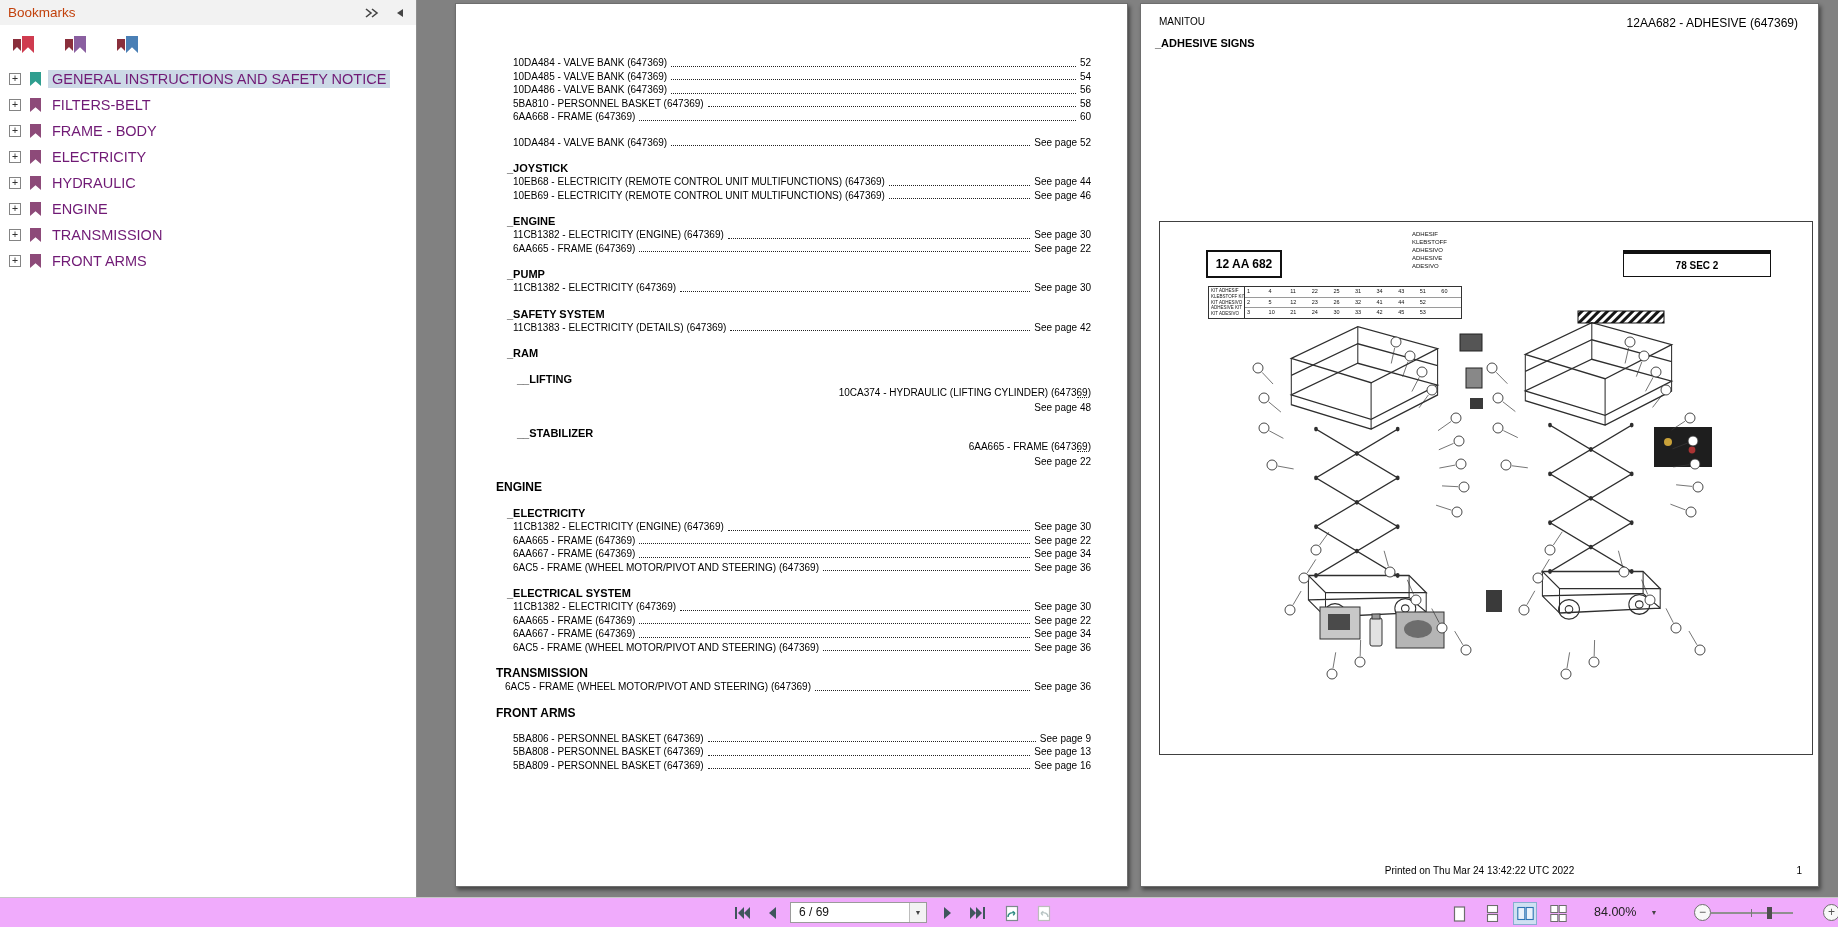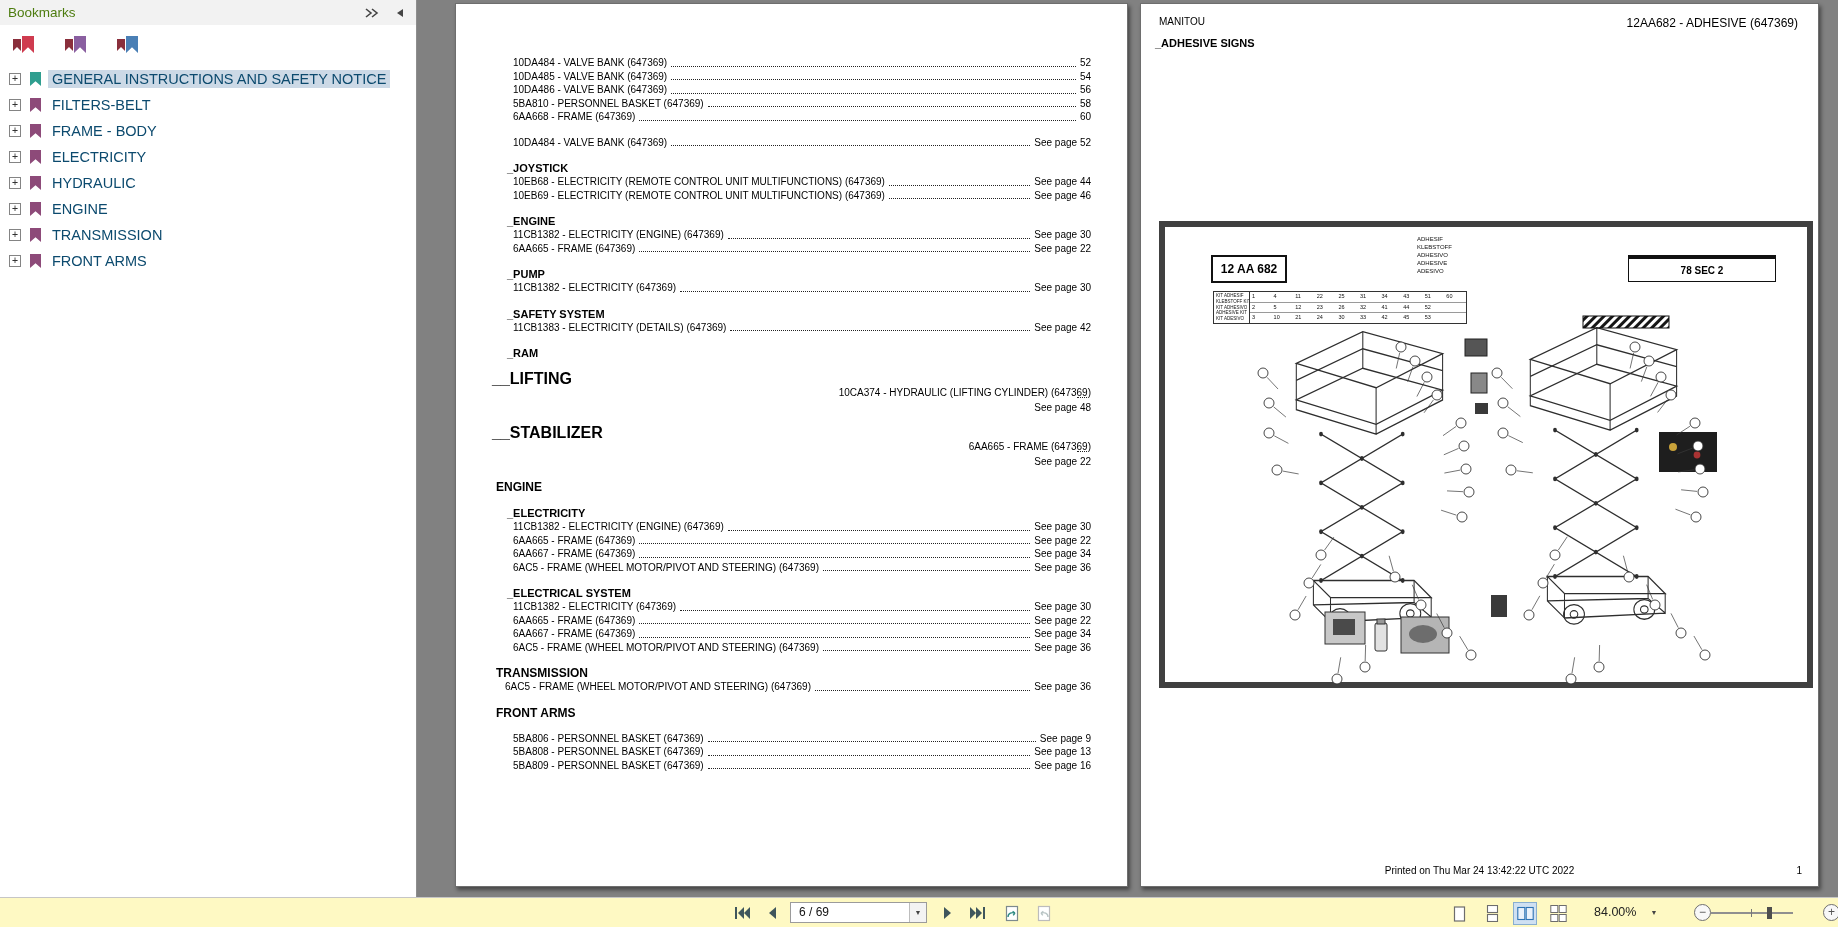--- a/index.html
+++ b/index.html
@@ -4,88 +4,88 @@
 <style>
   * { box-sizing: border-box; margin: 0; padding: 0; }
   html,body { width:1838px; height:927px; overflow:hidden; }
   body { font-family:"Liberation Sans","DejaVu Sans",sans-serif; background:#818181; position:relative; }
 
   
   #sidebar { position:absolute; left:0; top:0; width:417px; bottom:30px; background:#fff;
              border-right:1px solid #8e8e8e; z-index:3; }
   .panel-header { height:25px; background:#f2f2f2; display:flex; align-items:center;
                   padding:0 8px; justify-content:space-between; }
-  .panel-title { font-size:13.5px; color:#4d7c0f; }
+  .panel-title { font-size:13.5px; color:#c2410c; }
   .ph-icons { display:flex; align-items:center; gap:12px; }
   .ph-btn { background:none; border:none; cursor:pointer; width:16px; height:14px;
             display:flex; align-items:center; justify-content:center; padding:0; }
   .panel-tools { padding:9px 12px 6px 12px; display:flex; gap:28px; align-items:center; }
   .tool-ic { position:relative; width:24px; height:22px; display:inline-block; cursor:pointer; }
   .tool-ic .rib-sm { position:absolute; left:1px; top:5px; width:8px; height:12px; background:#8a2f3c;
                      clip-path:polygon(0 0,100% 0,100% 100%,50% 66%,0 100%); }
   .tool-ic .rib { position:absolute; left:10px; top:2px; width:12px; height:17px;
                   clip-path:polygon(0 0,100% 0,100% 100%,50% 66%,0 100%); }
   #bookmark-tree { padding-top:4px; }
   .bm-row { display:flex; align-items:center; height:26px; padding-left:9px; white-space:nowrap; cursor:pointer; }
   .bm-plus { width:12px; height:12px; border:1px solid #848484; background:#fff; color:#333;
              font-size:10px; line-height:10px; text-align:center; flex:none;
              font-family:"DejaVu Sans Mono",monospace; }
   .bm-flag { margin-left:9px; width:11px; height:14px; flex:none;
              clip-path:polygon(0 0,100% 0,100% 100%,50% 66%,0 100%); }
-  .bm-label { margin-left:7px; font-size:14.5px; color:#0c4a6e; padding:1px 4px; }
+  .bm-label { margin-left:7px; font-size:14.5px; color:#701a75; padding:1px 4px; }
   .bm-row.selected .bm-label { background:#ccd9e6; }
 
   
   #viewer { position:absolute; left:418px; right:0; top:0; bottom:30px; background:#818181; overflow:hidden; }
   .page { position:absolute; background:#fff; border:1px solid #6e6e6e;
           box-shadow:2px 3px 4px rgba(0,0,0,.45); }
   #page-left  { left:37px;  top:3px; width:673px; height:884px; }
   #page-right { left:722px; top:3px; width:679px; height:884px; }
 
   
   #toc-root { position:absolute; left:0; top:52px; right:36px; color:#000; }
   .toc-block { margin-top:12px; }
   .toc-block:first-child { margin-top:0; }
   .toc-h { font-weight:bold; line-height:14px; }
   .toc-h.l0 { font-size:12px; margin-left:40px; }
   .toc-h.l1 { font-size:11px; margin-left:51px; }
-  .toc-h.l2 { font-size:16px; margin-left:36px; }
+  .toc-h.l2 { font-size:11px; margin-left:61px; }
   .toc-entry { display:flex; align-items:flex-end; font-size:10px; line-height:13.5px; cursor:pointer; }
   .toc-entry.e0 { margin-left:49px; }
   .toc-entry.e1 { margin-left:57px;text-align:center; }
   .toc-entry.e2 { margin-left:68px;flex-direction:column; }
   .toc-label { white-space:nowrap; }
   .toc-dots { flex:1; border-bottom:1px dotted #222; margin:0 4px; transform:translateY(-3px); min-width:10px; }
   .toc-page { white-space:nowrap; }
 
   
   .pr-brand { position:absolute; left:18px; top:12px; font-size:10px; }
   .pr-ref   { position:absolute; right:20px; top:12px; font-size:12px; }
   .pr-sec   { position:absolute; left:14px; top:33px; font-size:11px; font-weight:bold; }
-  .frame { position:absolute; left:18px; top:217px; width:654px; height:467px; border:6px solid #404040; }
+  .frame { position:absolute; left:18px; top:217px; width:654px; height:534px; border:1px solid #404040; }
   .code-box { position:absolute; left:46px; top:28px; width:76px; height:28px; border:2px solid #111;
               font-weight:bold; font-size:12px; display:flex; align-items:center; justify-content:center; }
   .adh-words { position:absolute; left:252px; top:8px; font-size:6px; line-height:8px; color:#111; }
   .sec-box { position:absolute; left:463px; top:28px; width:148px; height:27px; border:1px solid #111;
              border-top:4px solid #111; font-weight:bold; font-size:10px;
              display:flex; align-items:center; justify-content:center; }
   .kit-table { position:absolute; left:48px; top:64px; width:254px; border:1px solid #333;
                display:flex; background:#fff; }
   .kit-col { width:36px; border-right:1px solid #333; padding:1px 2px; font-size:4.5px; line-height:5.8px;
              color:#111; white-space:nowrap; overflow:hidden; }
   .kit-grid { flex:1; display:flex; flex-direction:column; }
   .kit-row { display:flex; border-bottom:1px solid #9a9a9a; }
   .kit-row:last-child { border-bottom:none; }
   .kit-cell { flex:1; font-size:5.5px; line-height:9.5px; padding-left:2px; color:#111; white-space:nowrap; }
   #diagram-svg { position:absolute; left:0; top:0; width:654px; height:467px; }
   .pr-printed { position:absolute; left:0; right:0; bottom:10px; text-align:center; font-size:10px; }
   .pr-num { position:absolute; right:16px; bottom:10px; font-size:10px; }
 
   
-  #statusbar { position:absolute; left:0; right:0; bottom:0; height:30px; background:#fef9c3;
+  #statusbar { position:absolute; left:0; right:0; bottom:0; height:30px; background:#f0abfc;
                border-top:1px solid #c6c6c6; z-index:5; }
   .nav-cluster { position:absolute; left:728px; top:0; width:345px; height:30px; }
   .sb-btn { position:absolute; top:5px; width:24px; height:20px; background:none; border:none;
             padding:0; display:flex; align-items:center; justify-content:center; cursor:pointer; }
   .page-combo { position:absolute; left:62px; top:4px; width:137px; height:21px; background:#fff;
                 border:1px solid #9b9b9b; display:flex; align-items:stretch; cursor:pointer; }
   .page-combo .val { flex:1; font-size:12px; line-height:19px; padding-left:8px; color:#111; }
   .combo-btn { width:17px; border-left:1px solid #bdbdbd; background:#f3f3f3; display:flex;
                align-items:center; justify-content:center; font-size:7px; color:#444; }
   .right-cluster { position:absolute; left:1447px; top:0; width:391px; height:30px; }

